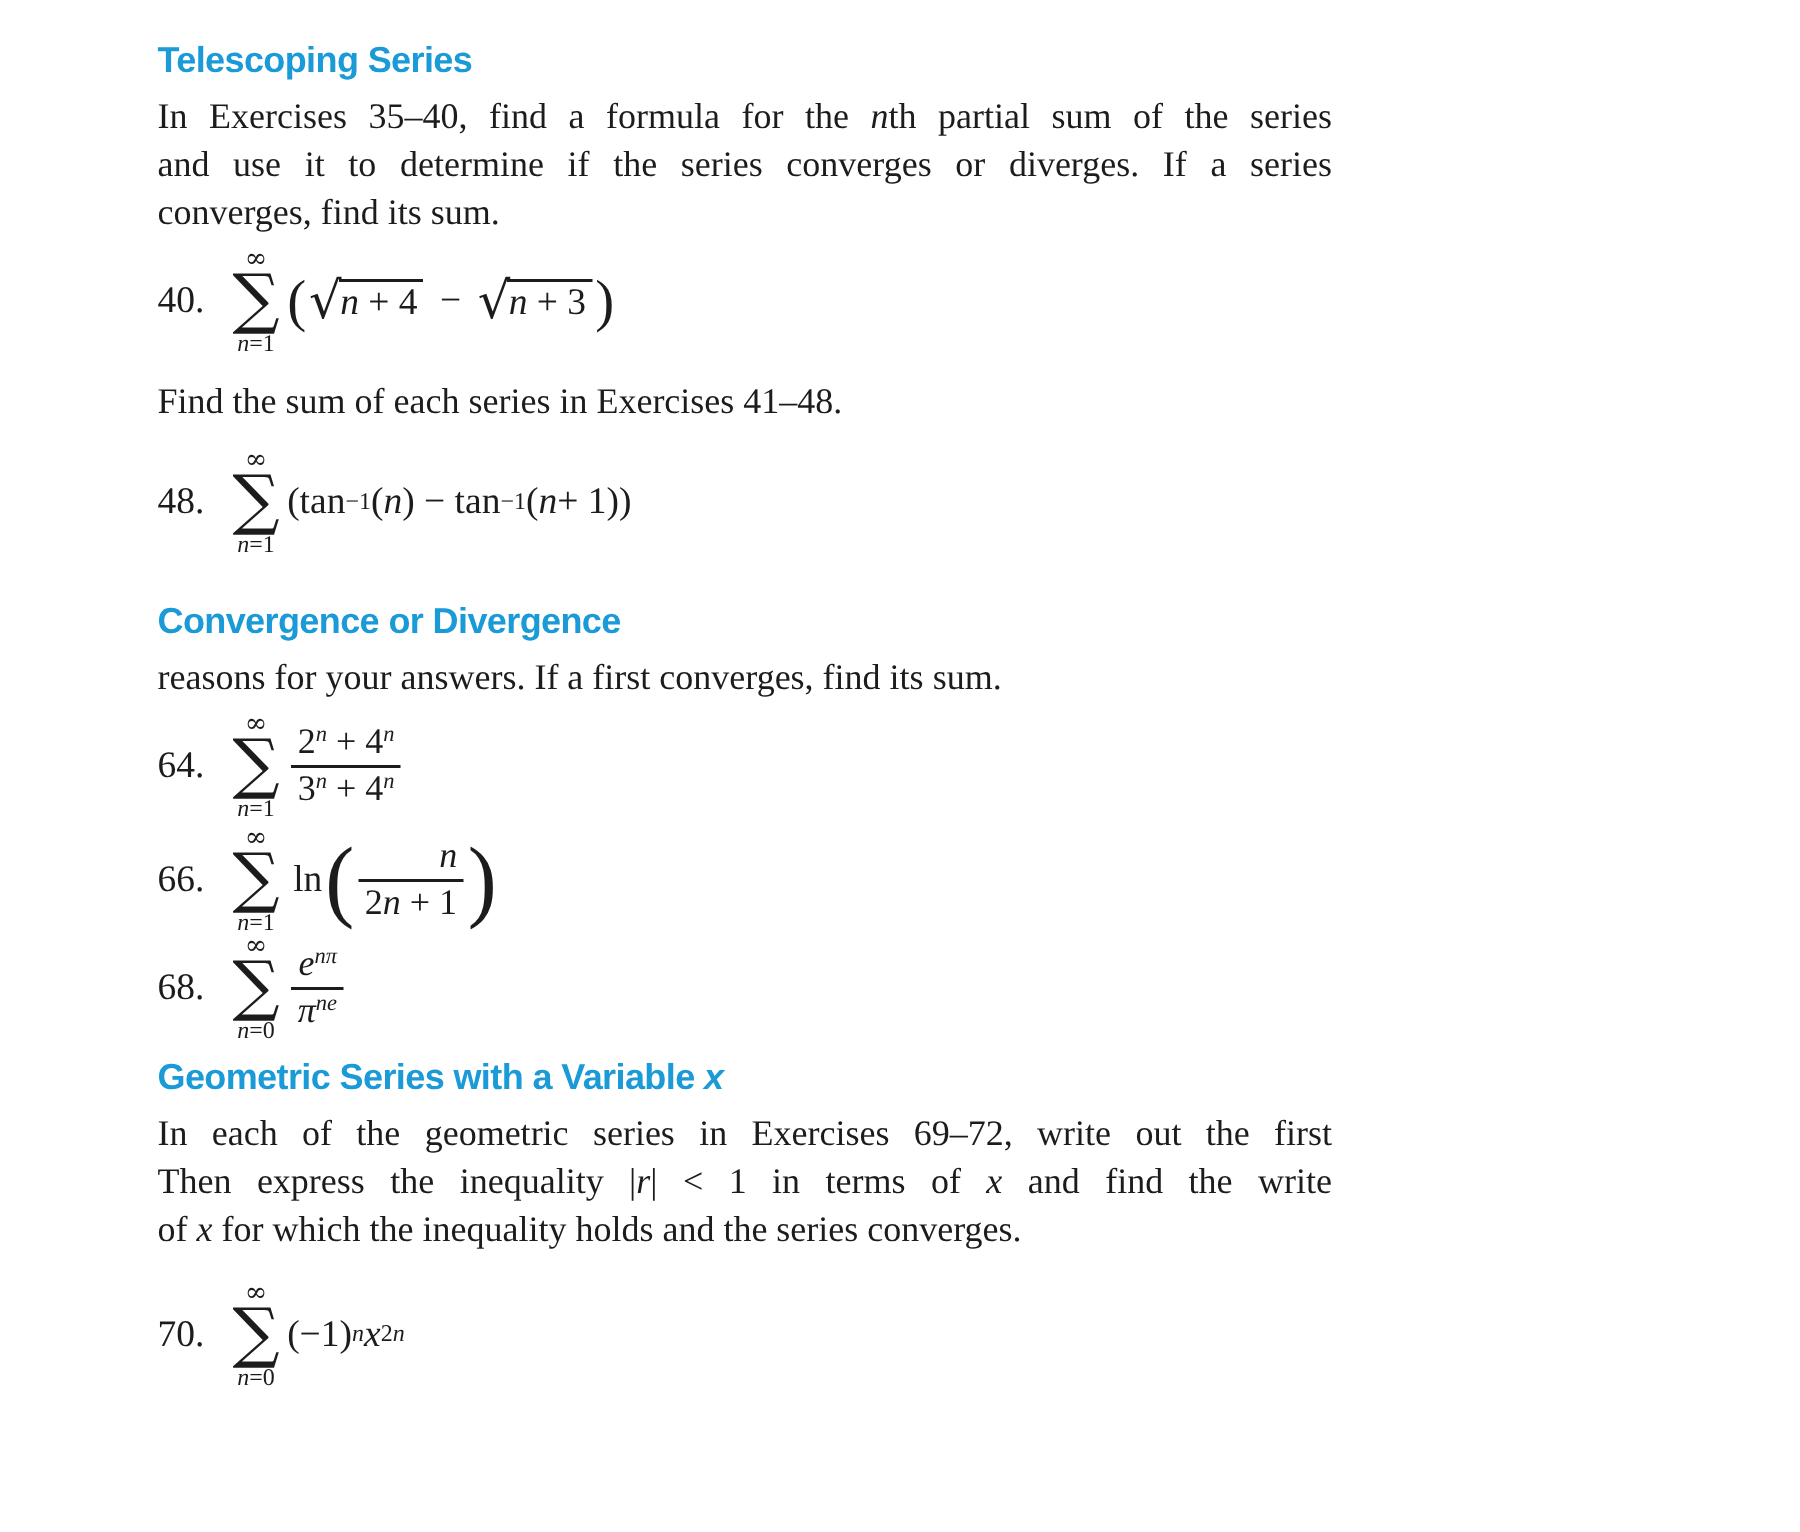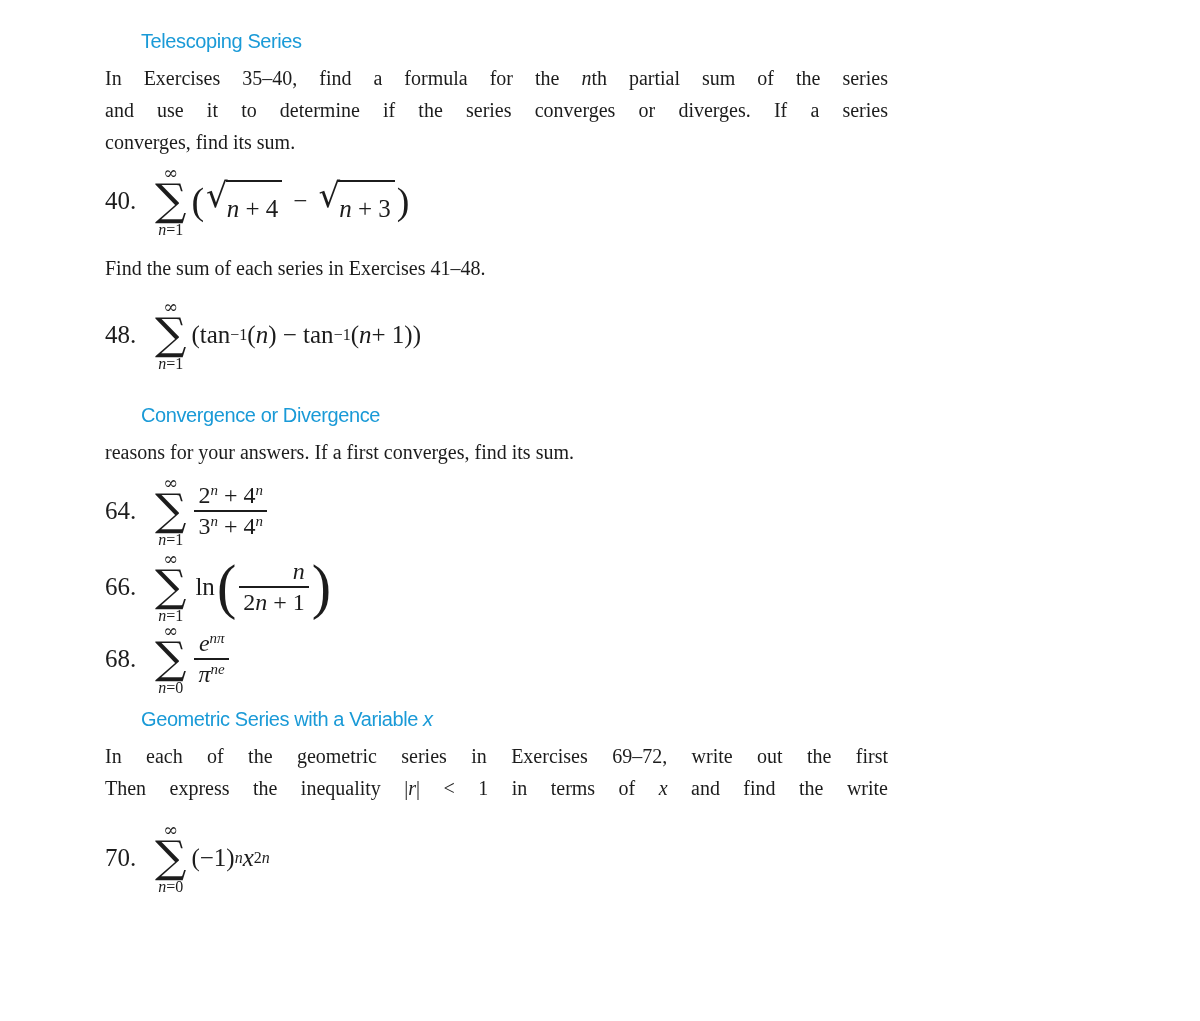--- a/index.html
+++ b/index.html
@@ -3,44 +3,44 @@
 <meta charset="utf-8">
 <style>
   :root { --accent:#1A9AD7; --ink:#1C1C1C; --bg:#FFFFFF; }
   * { margin:0; padding:0; box-sizing:border-box; }
   html,body { width:1200px; height:1021px; }
   body { background:var(--bg); }
   .page { position:relative; width:1200px; height:1021px; background:var(--bg);
           overflow:hidden; font-family:"Liberation Serif", serif; color:var(--ink); }
   .content { position:absolute; left:105px; top:26px; width:783px; }
 
-  .sec-heading { font-family:"Liberation Sans", sans-serif; font-weight:400;
-                 font-size:20px; line-height:30px; letter-spacing:-0.4px;
-                 color:var(--accent);margin-left:36px; }
+  .sec-heading { font-family:"Liberation Sans", sans-serif; font-weight:700;
+                 font-size:24px; line-height:30px; letter-spacing:-0.4px;
+                 color:var(--accent); }
   .it { font-style:italic; }
 
-  .para { font-size:20px; line-height:32px; }
+  .para { font-size:24px; line-height:32px; }
   .line { display:block; text-align:justify; text-align-last:justify; }
   .line.last { text-align:left; text-align-last:left;font-family:Liberation Serif, serif; }
 
   
   .exercise { display:flex; align-items:center; font-size:25px; }
   .ex-num { font-weight:400; width:50px; flex:none; }
   .expr { display:flex; align-items:center; }
 
   
   .sum { display:flex; flex-direction:column; align-items:center; margin-right:5px; }
   .sum .inf { font-size:18px; line-height:13px; font-family:"DejaVu Serif","DejaVu Sans",serif; }
   .sum .sigma { font-size:44px; line-height:42px; font-family:"DejaVu Serif","DejaVu Sans",serif; }
   .sum .lim { font-size:16px; line-height:15px; margin-top:1px; }
 
   
   .sqrt { display:inline-flex; align-items:flex-start; margin:0 2px; }
   .sqrt .rad { font-size:34px; line-height:30px; font-family:"DejaVu Serif","DejaVu Sans",serif; }
-  .sqrt .radicand { border-top:2px solid var(--ink); line-height:28px; padding:13px 4px 0 1px; margin-left:-2px; }
+  .sqrt .radicand { border-top:2px solid var(--ink); line-height:28px; padding:0 4px 0 1px; margin-left:-2px; }
 
   
   .frac { display:inline-flex; flex-direction:column; align-items:flex-end; font-size:24px; margin:0 3px; }
   .frac .num, .frac .den { line-height:27px; padding:0 4px; white-space:nowrap; }
   .frac .bar { align-self:stretch; height:0; border-top:2px solid var(--ink); margin:1px 0; }
 
   sup.s { font-size:15px; line-height:0; vertical-align:8px; }
   sup.s2 { font-size:16px; line-height:0; vertical-align:10px; }
 
   .op { margin:0 9px; }
@@ -181,20 +181,21 @@
         </span>
       </span>
     </div>
 
     <h2 class="sec-heading mh3">
       <span>Geometric Series with a Variable </span><span class="it">x</span>
     </h2>
     <p class="para mp3">
       <span class="line"><span>In each of the geometric series in Exercises 69–72, write out the first</span></span>
       <span class="line"><span>Then express the inequality </span><span>|</span><span class="it">r</span><span>| &lt; 1 in terms of </span><span class="it">x</span><span> and find the write</span></span>
+      <span class="line last"><span>of </span><span class="it">x</span><span> for which the inequality holds and the series converges.</span></span>
     </p>
 
     <div class="exercise ex70">
       <span class="ex-num">70.</span>
       <span class="sum">
         <span class="inf">∞</span>
         <span class="sigma">∑</span>
         <span class="lim"><span class="it">n</span><span>=0</span></span>
       </span>
       <span class="expr">

